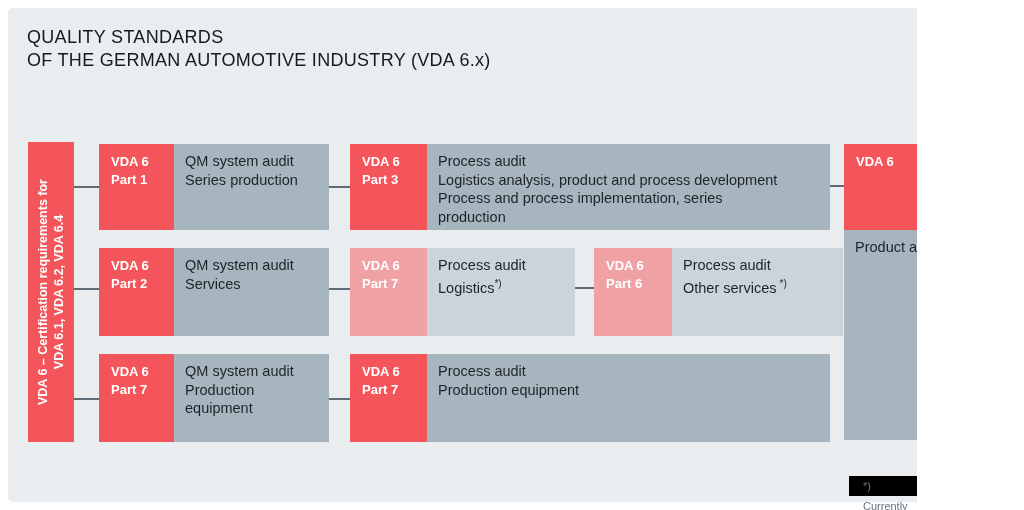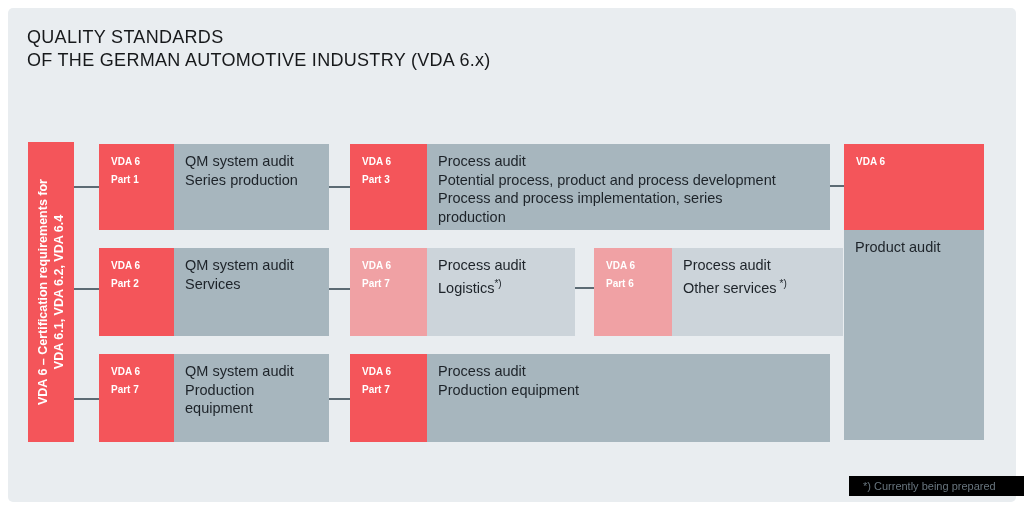--- a/index.html
+++ b/index.html
@@ -1,30 +1,30 @@
 <!DOCTYPE html>
 <html><head>
 <meta charset="utf-8">
 <style>
   html,body{margin:0;padding:0;background:#ffffff;}
-  .page{position:relative;width:1024px;height:510px;background:#ffffff;overflow:hidden;
+  .page{position:relative;width:917px;height:510px;background:#ffffff;overflow:hidden;
         font-family:"Liberation Sans", sans-serif;}
   .panel{position:absolute;left:8px;top:8px;width:1008px;height:494px;background:#e9edf0;border-radius:5px;}
 
   .title{position:absolute;left:27px;top:26px;font-size:18px;line-height:23px;color:#17191b;
          letter-spacing:0.3px;font-weight:400;}
 
   
   .box{position:absolute;box-sizing:border-box;}
   .red{background:#f4555a;}
   .pink{background:#f0a1a4;}
   .gray{background:#a7b6be;}
   .lgray{background:#ccd4da;}
 
-  .part-label{padding:9px 4px 0 12px;color:#ffffff;font-weight:bold;font-size:10px;line-height:18px;}
+  .part-label{padding:9px 4px 0 12px;color:#ffffff;font-weight:bold;font-size:13px;line-height:18px;}
   .content-text{padding:8px 13px 0 11px;color:#1d2329;font-size:14.5px;line-height:18.5px;}
   .sup{vertical-align:super;font-size:10px;}
   .sup.sp{margin-left:3px;}
 
   
   .vbar{position:absolute;left:28px;top:142px;width:46px;height:300px;background:#f4555a;}
   .vbar-inner{position:absolute;left:0;top:0;width:300px;height:46px;
               transform:rotate(-90deg) translateX(-300px);transform-origin:0 0;
               display:flex;flex-direction:column;justify-content:center;text-align:center;
               color:#ffffff;font-weight:bold;font-size:12.5px;line-height:16px;}
@@ -104,21 +104,21 @@
   </div>
   <div class="box red" id="part3">
     <div class="part-label">
       <div>VDA 6</div>
       <div>Part 3</div>
     </div>
   </div>
   <div class="box gray" id="proc3">
     <div class="content-text">
       <div>Process audit</div>
-      <div>Potential process, product and process development</div>
+      <div>Logistics analysis, product and process development</div>
       <div>Process and process implementation, series</div>
       <div>production</div>
     </div>
   </div>
   <div class="box red" id="part5">
     <div class="part-label">
       <div>VDA 6</div>
     </div>
   </div>
   <div class="box gray" id="prodaudit">

